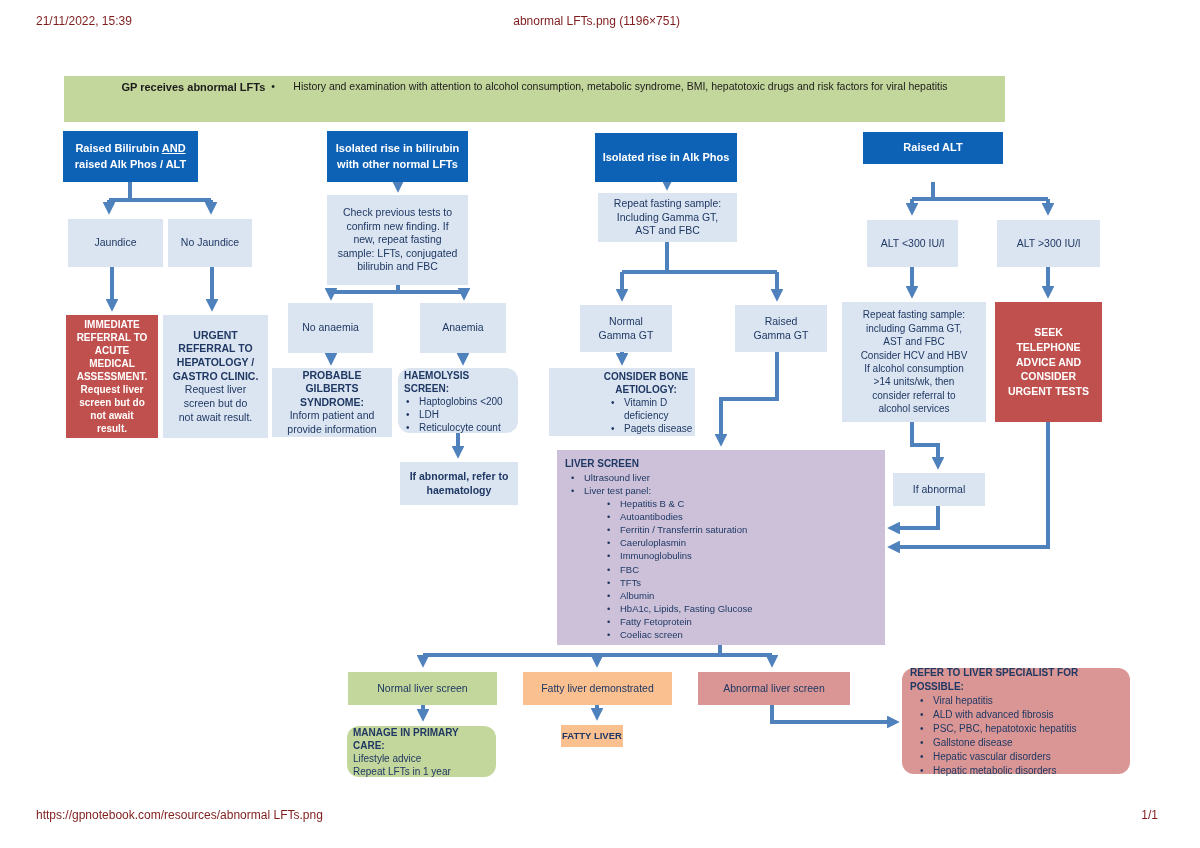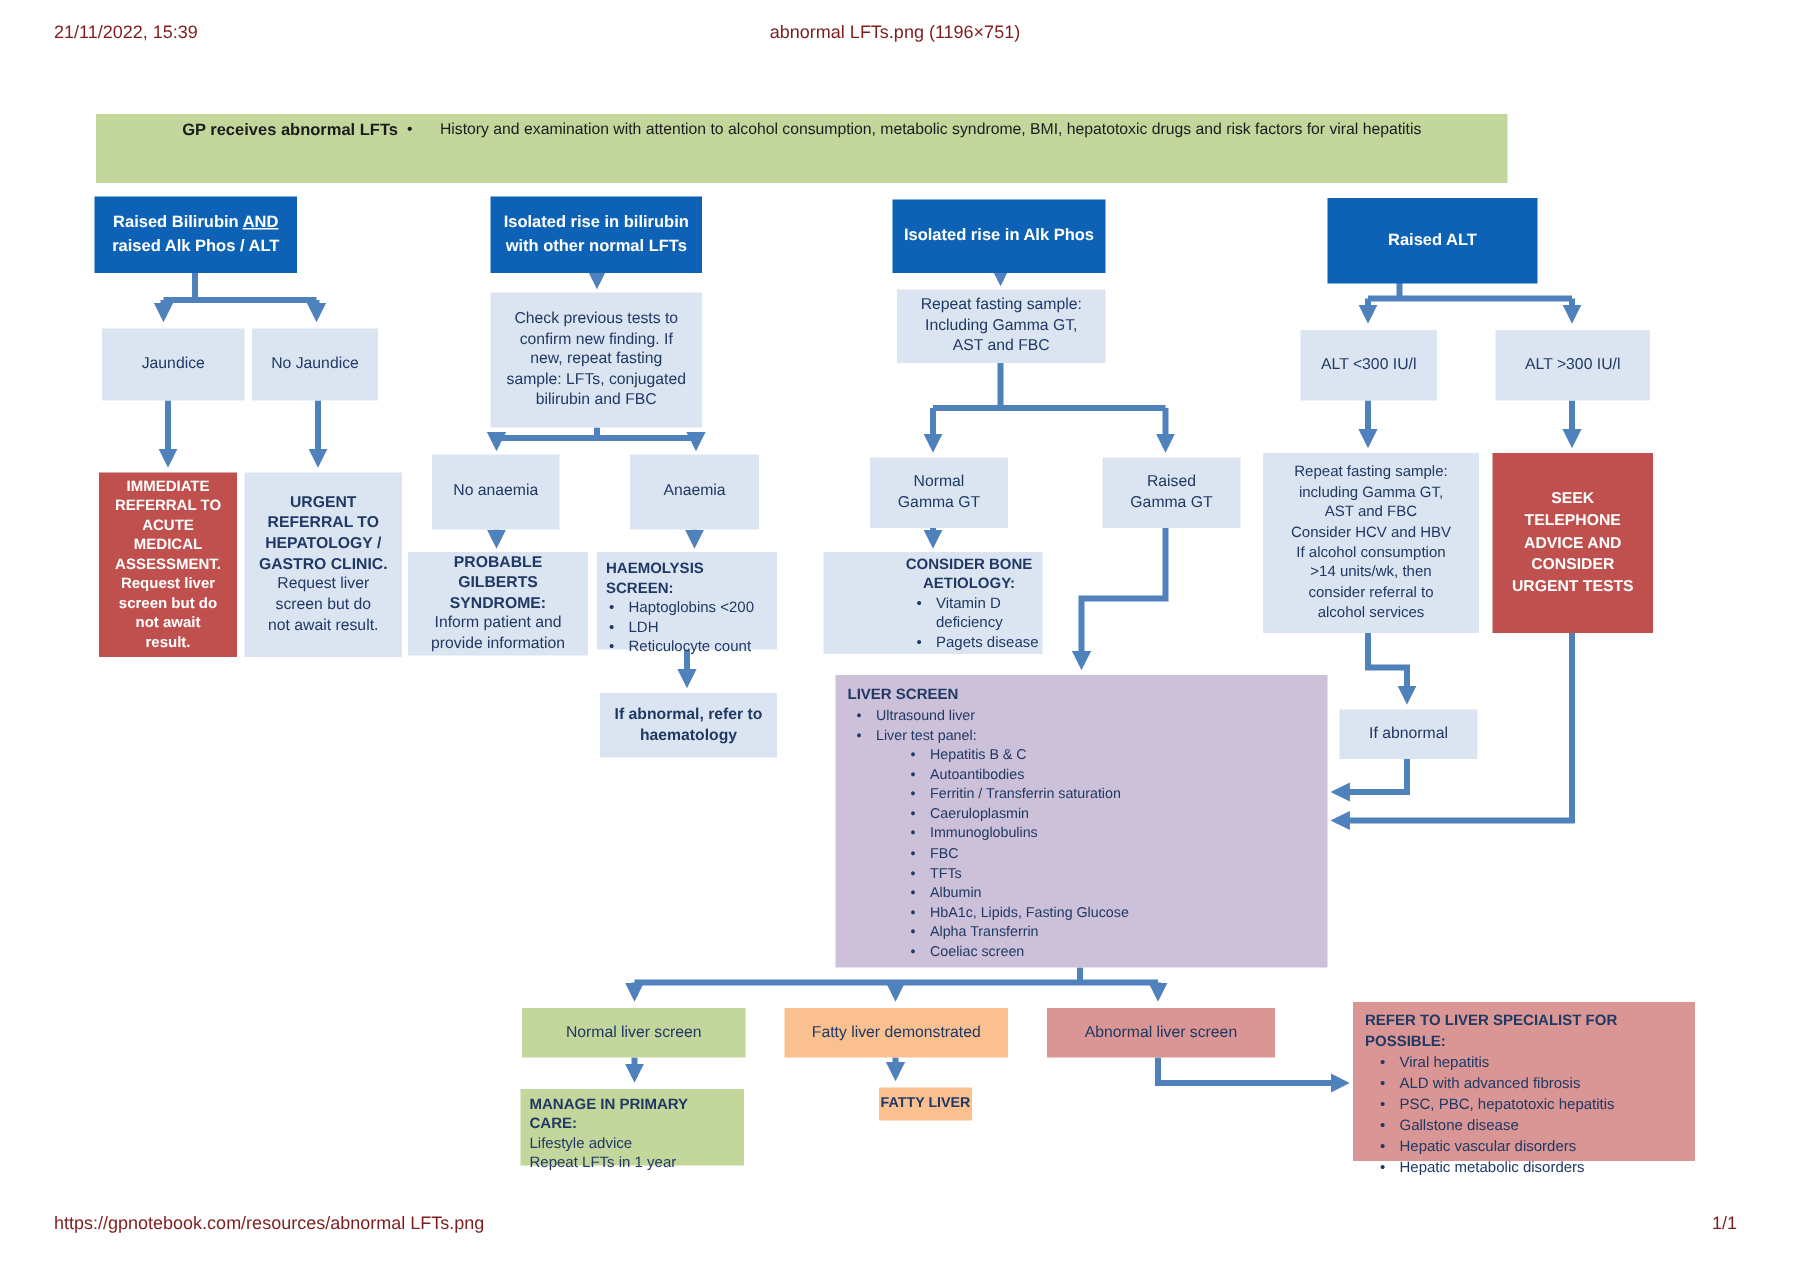--- a/index.html
+++ b/index.html
@@ -13,21 +13,21 @@
   .box{position:absolute;box-sizing:border-box;display:flex;align-items:center;justify-content:center;
        text-align:center;color:var(--navy-text);font-size:10.5px;line-height:1.3;}
   .pre{white-space:pre-line;}
   .hb{background:var(--header-blue);color:#fff;font-weight:bold;font-size:11px;line-height:1.45;}
   .lb{background:var(--light-blue);}
   .redb{background:var(--alert-red);color:#fff;font-weight:bold;}
   .purpleb{background:var(--purple);align-items:flex-start;justify-content:flex-start;text-align:left;}
   .greenb{background:var(--green);}
   .orangeb{background:var(--orange);}
   .pinkb{background:var(--pink-red);}
-  .leftalign{align-items:flex-start;justify-content:flex-start;text-align:left;}
+  .leftalign{align-items:center;justify-content:flex-start;text-align:left;border-radius:12px;}
   .bold{font-weight:bold;}
 
   ul{margin:0;padding:0;list-style:none;text-align:left;}
   ul li{position:relative;padding-left:15px;}
   ul li::before{content:"\2022";position:absolute;left:2px;}
   .sub li{padding-left:15px;}
 
   #intro-box{left:64px;top:76px;width:941px;height:46px;background:var(--green);
              color:#1b1b1b;align-items:flex-start;justify-content:center;
              text-align:left;padding:4px 10px;font-size:10.5px;}
@@ -163,21 +163,21 @@
   <div>
     <div class="bold pre">CONSIDER BONE
 AETIOLOGY:</div>
     <ul style="padding-left:12px;">
         <li>Vitamin D deficiency</li>
         <li>Pagets disease</li>
       </ul>
   </div>
 </div>
 
-<div class="box hb" style="left:885px;top:132px;width:140px;height:57px;">Raised ALT</div>
+<div class="box hb" style="left:863px;top:132px;width:140px;height:32px;">Raised ALT</div>
 <div class="box lb" style="left:867px;top:220px;width:91px;height:47px;">ALT &lt;300 IU/l</div>
 <div class="box lb" style="left:997px;top:220px;width:103px;height:47px;">ALT &gt;300 IU/l</div>
 <div class="box lb pre" style="left:842px;top:302px;width:144px;height:120px;font-size:10px;line-height:1.34;">Repeat fasting sample:
 including  Gamma GT,
 AST and FBC
 Consider HCV and HBV
 If alcohol consumption
 &gt;14 units/wk, then
 consider referral to
 alcohol services</div>
@@ -198,37 +198,37 @@
     <ul class="sub" style="padding-left:40px;">
         <li>Hepatitis B &amp; C</li>
         <li>Autoantibodies</li>
         <li>Ferritin / Transferrin saturation</li>
         <li>Caeruloplasmin</li>
         <li>Immunoglobulins</li>
         <li>FBC</li>
         <li>TFTs</li>
         <li>Albumin</li>
         <li>HbA1c, Lipids, Fasting Glucose</li>
-        <li>Alpha Transferrin</li>
+        <li>Fatty Fetoprotein</li>
         <li>Coeliac screen</li>
       </ul>
   </div>
 </div>
 
 <div class="box greenb" style="left:348px;top:672px;width:149px;height:33px;">Normal liver screen</div>
 <div class="box orangeb" style="left:523px;top:672px;width:149px;height:33px;">Fatty liver demonstrated</div>
 <div class="box pinkb" style="left:698px;top:672px;width:152px;height:33px;">Abnormal liver screen</div>
 <div class="box greenb leftalign" style="left:347px;top:726px;width:149px;height:51px;padding:4px 6px;font-size:10px;">
   <div>
     <div class="bold">MANAGE IN PRIMARY CARE:</div>
     <div class="pre">Lifestyle advice
 Repeat LFTs in 1 year</div>
   </div>
 </div>
-<div class="box orangeb bold" style="left:561px;top:725px;width:62px;height:22px;font-size:9.5px;margin-left:25px;">FATTY LIVER</div>
+<div class="box orangeb bold" style="left:561px;top:725px;width:62px;height:22px;font-size:9.5px;">FATTY LIVER</div>
 <div class="box pinkb leftalign" style="left:902px;top:668px;width:228px;height:106px;padding:6px 4px 4px 8px;font-size:10px;line-height:1.4;">
   <div>
     <div class="bold">REFER TO LIVER SPECIALIST FOR POSSIBLE:</div>
     <ul style="padding-left:8px;">
         <li>Viral hepatitis</li>
         <li>ALD with advanced fibrosis</li>
         <li>PSC, PBC, hepatotoxic hepatitis</li>
         <li>Gallstone disease</li>
         <li>Hepatic vascular disorders</li>
         <li>Hepatic metabolic disorders</li>

